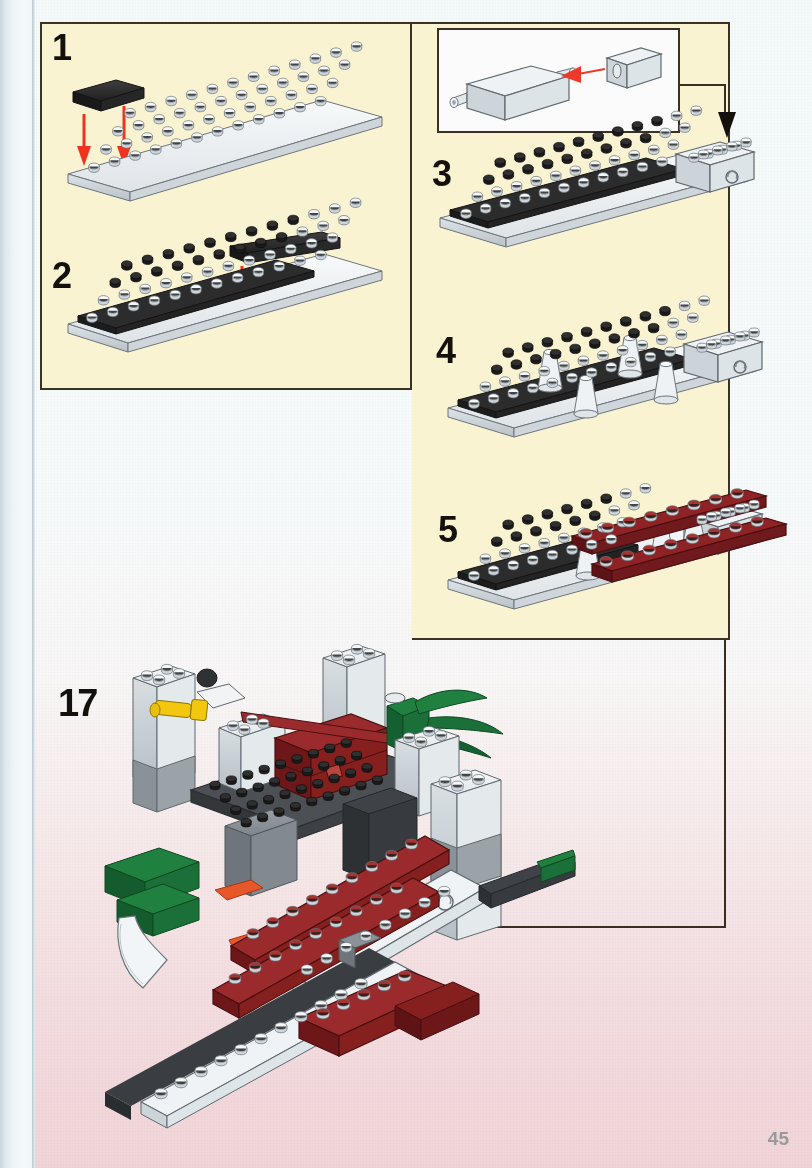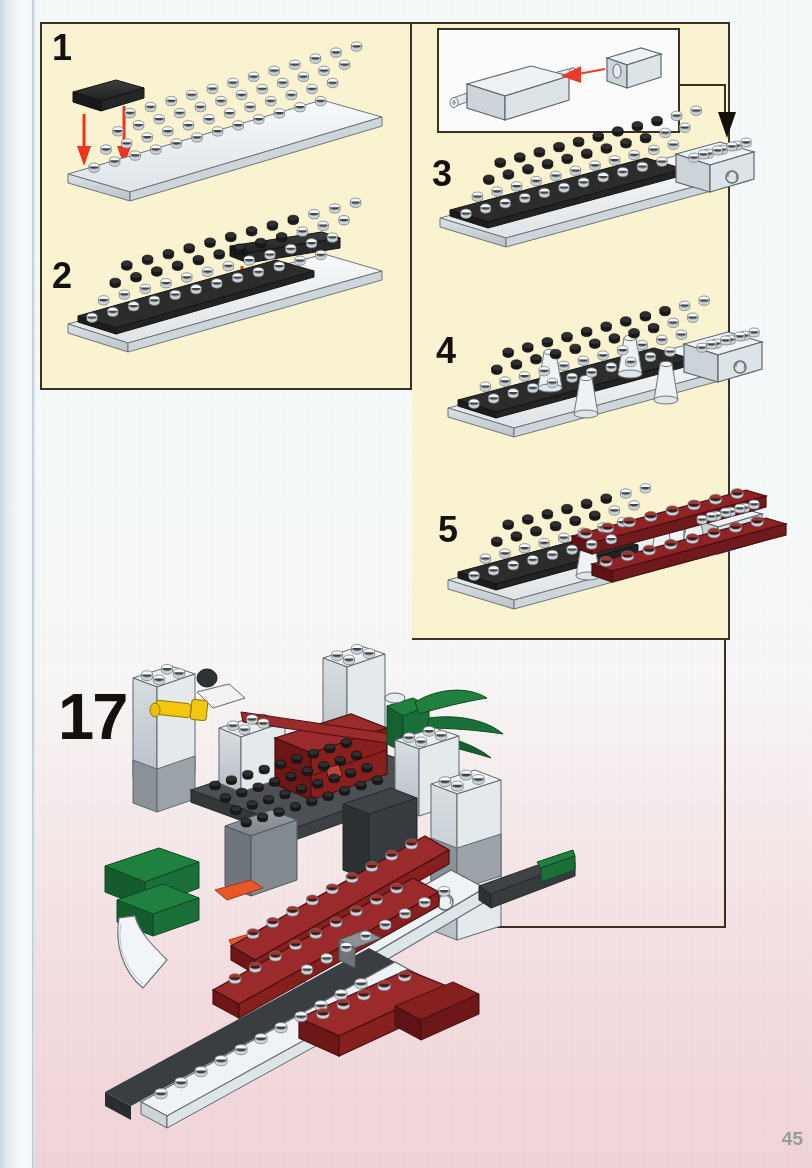--- a/index.html
+++ b/index.html
@@ -70,21 +70,21 @@
     font-weight:bold;
     color:#14110c;
     line-height:1;
     letter-spacing:-1px;
   }
   #num1{ left:52px; top:30px; font-size:36px; }
   #num2{ left:52px; top:258px; font-size:36px; }
   #num3{ left:432px; top:156px; font-size:36px; }
   #num4{ left:436px; top:333px; font-size:36px; }
   #num5{ left:438px; top:512px; font-size:36px; }
-  #num17{ left:58px; top:684px; font-size:65px; letter-spacing:-2px;}
+  #num17{ left:58px; top:684px; font-size:38px; letter-spacing:-2px;}
 
   
   .conn{ position:absolute;background:#3a2e22; }
   #conn-a{ left:680px; top:84px; width:46px; height:2px; }       
   #conn-b{ left:724px; top:84px; width:2px; height:34px; }
   #conn-c{ left:724px; top:640px; width:2px; height:288px; }
   #conn-d{ left:436px; top:926px; width:290px; height:2px; }
 
   
   .arrow-head{ position:absolute;width:0;height:0; }
@@ -108,21 +108,21 @@
     position:absolute;left:406px;top:1098px;
     font-family:"DejaVu Sans", sans-serif;
     font-weight:bold;
     font-size:47px;
     color:#f08d86;
     letter-spacing:-1px;
     white-space:nowrap;
     text-shadow:0 1px 0 rgba(255,255,255,.55);
   }
   #page-number{
-    position:absolute;right:9px;bottom:18px;
+    position:absolute;right:23px;bottom:18px;
     font-family:"Liberation Sans", sans-serif;
     font-size:19px;font-weight:bold;color:#9a9a9a;
   }
 </style>
 </head>
 <body>
 
 <div id="page">
 
   <div id="grain"></div>

